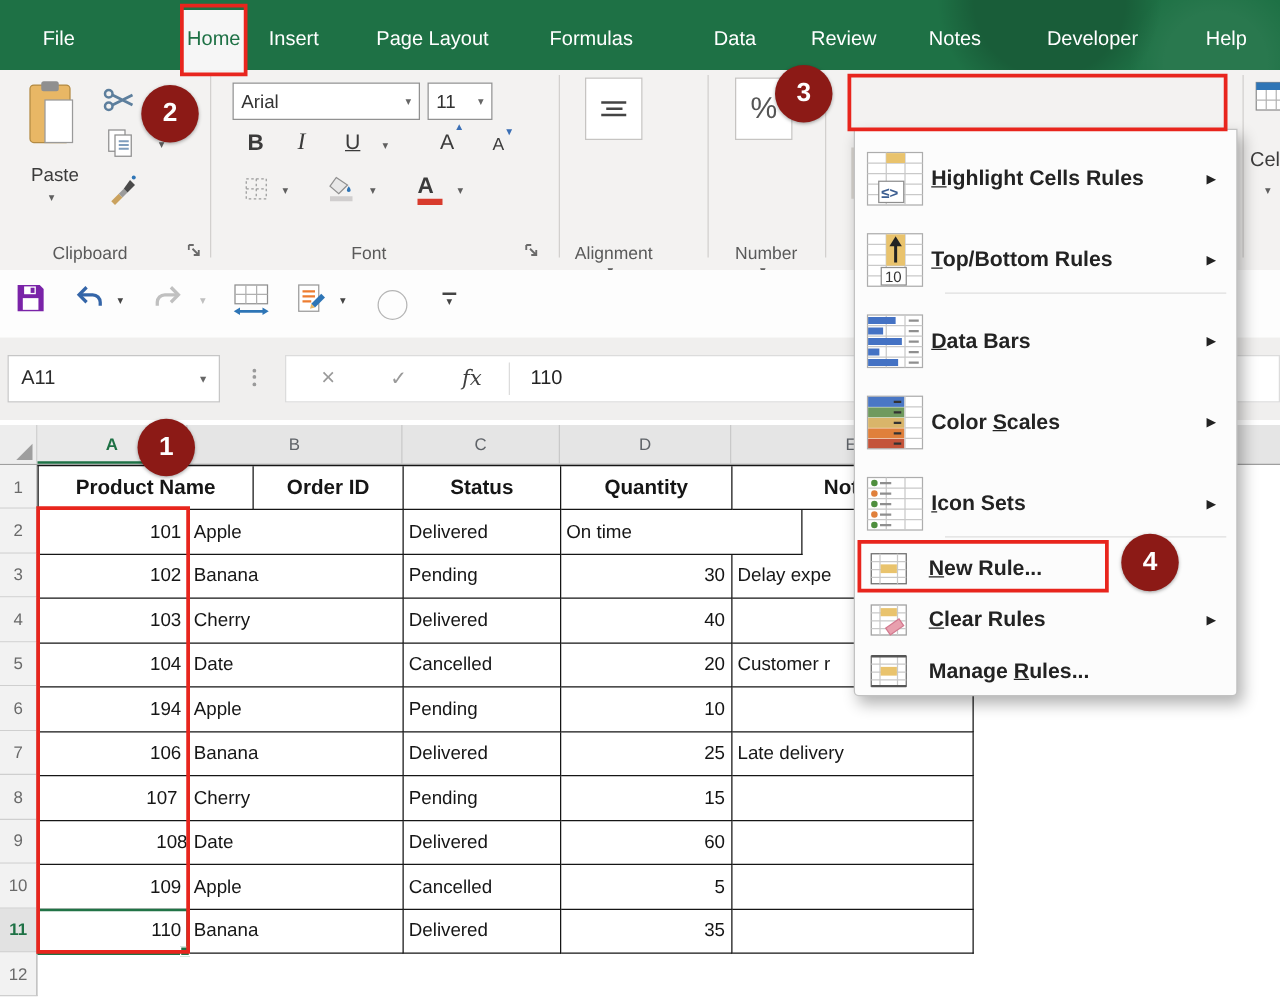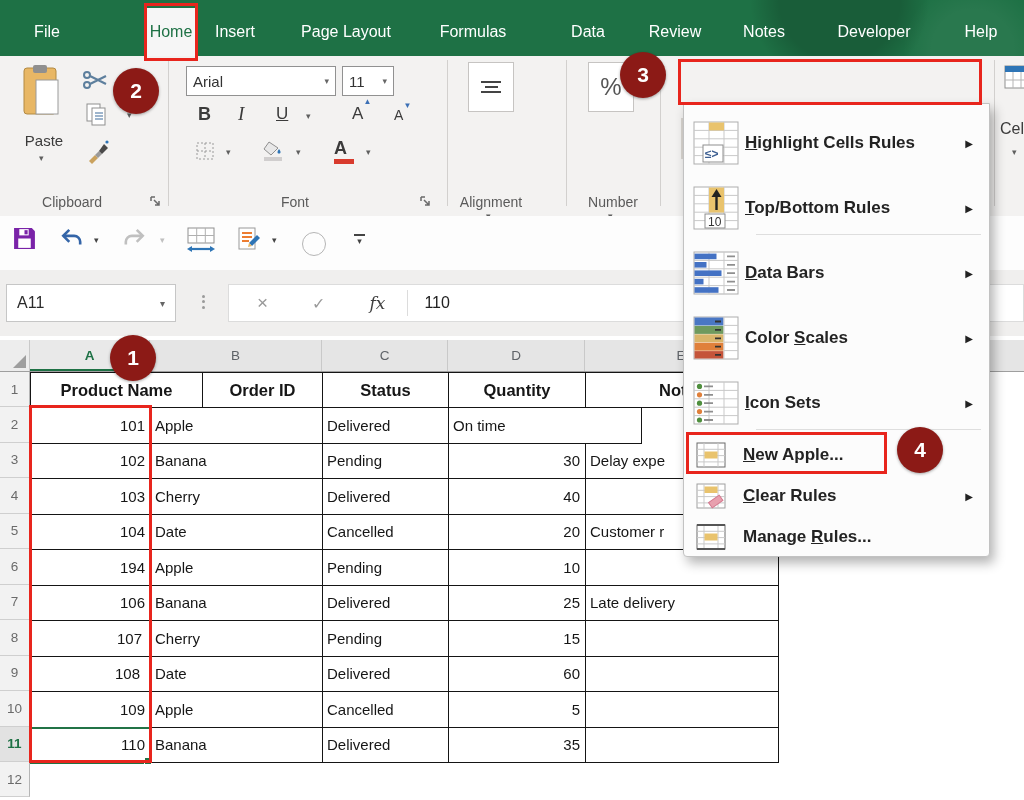--- a/index.html
+++ b/index.html
@@ -371,21 +371,21 @@
         <div class="td" style="width: 193px; height: 35.5px; justify-content: flex-start; padding: 0px 0px 0px 4px;">Late delivery</div>
       </div>
       <div class="tr">
         <div class="td" style="width: 120px; height: 35.5px; justify-content: flex-end; padding: 0px 8px 0px 0px;">107</div>
         <div class="td" style="width: 172px; height: 35.5px; justify-content: flex-start; padding: 0px 0px 0px 4px;">Cherry</div>
         <div class="td" style="width: 126px; height: 35.5px; justify-content: flex-start; padding: 0px 0px 0px 4px;">Pending</div>
         <div class="td" style="width: 137px; height: 35.5px; justify-content: flex-end; padding: 0px 5px 0px 0px;">15</div>
         <div class="td" style="width: 193px; height: 35.5px; justify-content: flex-start; padding: 0px 0px 0px 4px;"></div>
       </div>
       <div class="tr">
-        <div class="td" style="width: 120px; height: 35.5px; justify-content: flex-end; padding: 0px 10px 0px 0px;">108</div>
+        <div class="td" style="width: 120px; height: 35.5px; justify-content: flex-end; padding: 0px 0 0px 0px;">108</div>
         <div class="td" style="width: 172px; height: 35.5px; justify-content: flex-start; padding: 0px 0px 0px 4px;">Date</div>
         <div class="td" style="width: 126px; height: 35.5px; justify-content: flex-start; padding: 0px 0px 0px 4px;">Delivered</div>
         <div class="td" style="width: 137px; height: 35.5px; justify-content: flex-end; padding: 0px 5px 0px 0px;">60</div>
         <div class="td" style="width: 193px; height: 35.5px; justify-content: flex-start; padding: 0px 0px 0px 4px;"></div>
       </div>
       <div class="tr">
         <div class="td" style="width: 120px; height: 35.5px; justify-content: flex-end; padding: 0px 5px 0px 0px;">109</div>
         <div class="td" style="width: 172px; height: 35.5px; justify-content: flex-start; padding: 0px 0px 0px 4px;">Apple</div>
         <div class="td" style="width: 126px; height: 35.5px; justify-content: flex-start; padding: 0px 0px 0px 4px;">Cancelled</div>
         <div class="td" style="width: 137px; height: 35.5px; justify-content: flex-end; padding: 0px 5px 0px 0px;">5</div>
@@ -489,21 +489,21 @@
   </div>
   <div class="msep" style="top:325px"></div>
   <div class="mi small" style="top:332px;height:38px">
     <span class="mico">
       <svg width="30" height="26" viewBox="0 0 30 26">
           <rect x="1" y="1" width="28" height="24" fill="#fff" stroke="#6a6a6a"></rect>
           <path d="M1 7.3h28M1 13.6h28M1 19.9h28M8 1v24M22 1v24" stroke="#c9c9c9"></path>
           <rect x="8.5" y="9.5" width="13" height="7" fill="#e9c36d"></rect>
         </svg>
     </span>
-    <span class="ml"><span></span><span class="u">N</span><span>ew Apple...</span></span>
+    <span class="ml"><span></span><span class="u">N</span><span>ew Rule...</span></span>
   </div>
   <div class="mi small" style="top:373px;height:38px">
     <span class="mico">
       <svg width="30" height="26" viewBox="0 0 30 26">
           <rect x="1" y="1" width="28" height="24" fill="#fff" stroke="#9f9f9f"></rect>
           <path d="M1 7.3h28M1 13.6h28M1 19.9h28M8 1v24M22 1v24" stroke="#c9c9c9"></path>
           <rect x="8.5" y="3.5" width="13" height="6.5" fill="#e9c36d"></rect>
           <g transform="rotate(-35 20 18)">
             <rect x="13" y="15" width="13" height="6.5" fill="#e8a0ae" stroke="#d3798f"></rect>
           </g>

